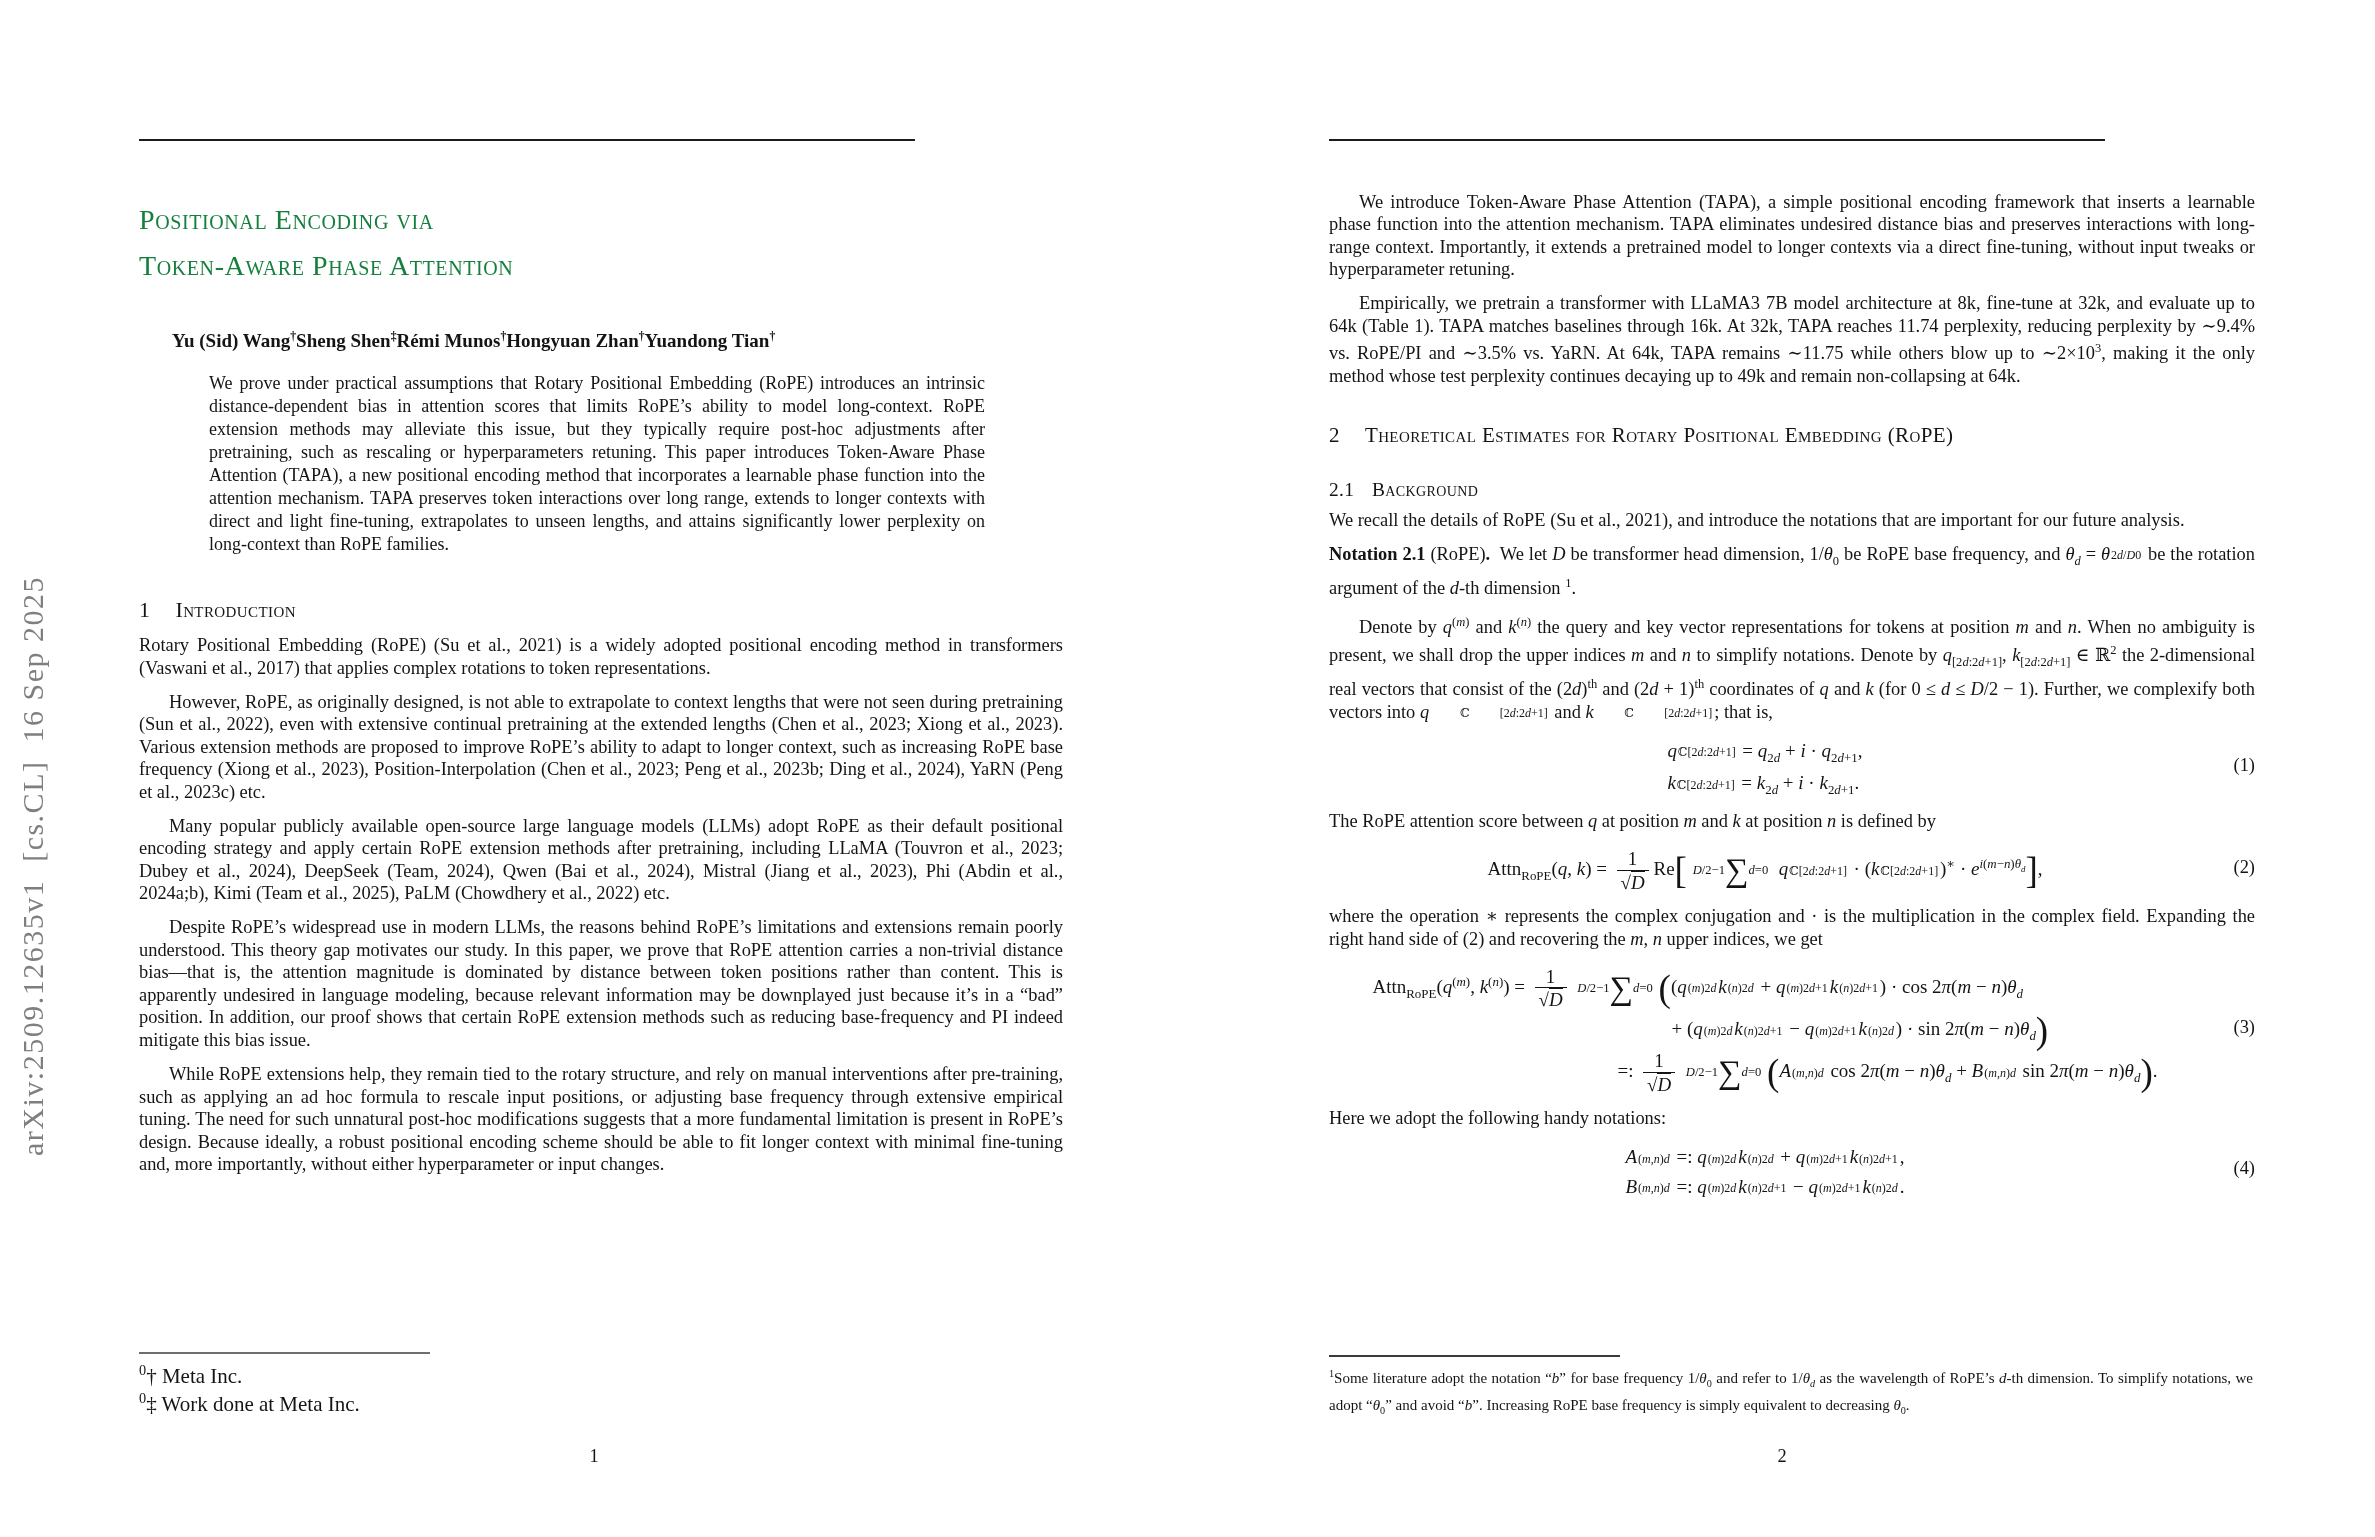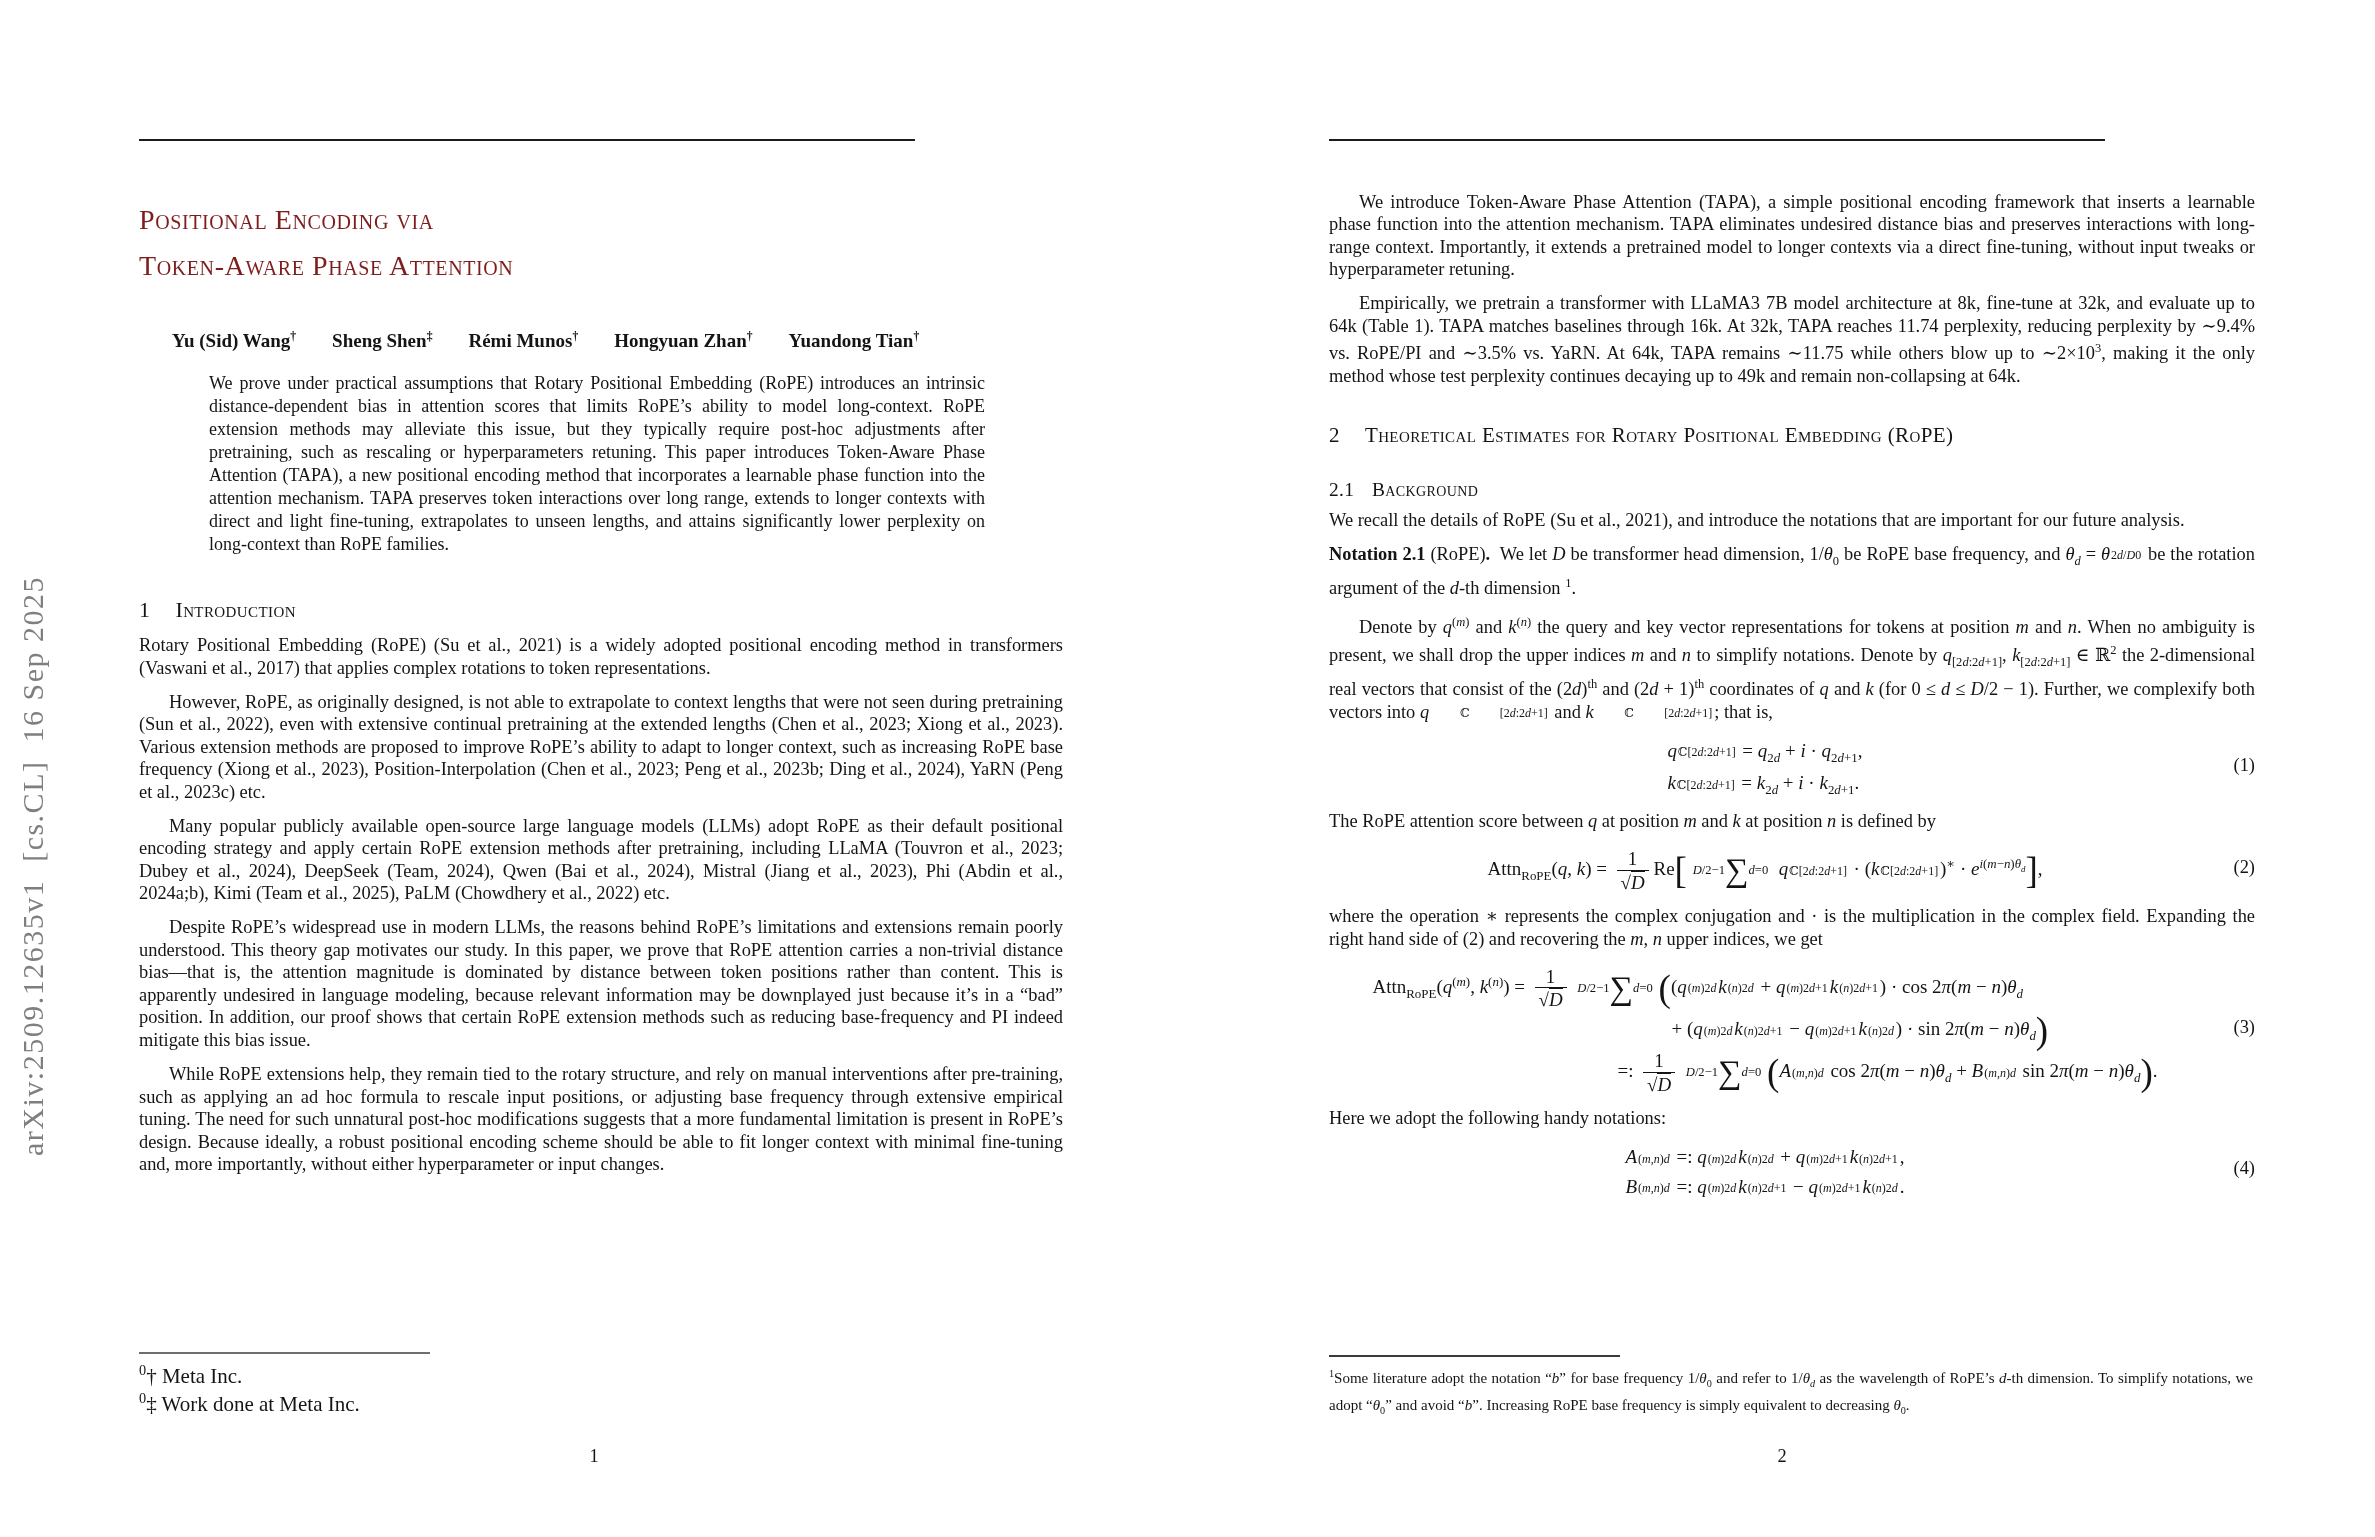--- a/index.html
+++ b/index.html
@@ -7,22 +7,22 @@
          font-family:"Liberation Serif","DejaVu Serif",serif;color:#141414;}
   .page{position:absolute;top:0;width:1188px;height:1537px;box-sizing:border-box;}
   .page-left{left:0;padding:0 125px 0 139px;}
   .page-right{left:1188px;padding:0 121px 0 141px;}
   .toprule{margin-top:139px;width:776px;height:1.9px;background:#1c1c1c;}
   
   .watermark{position:absolute;left:15.5px;top:380px;height:776px;white-space:pre;
              writing-mode:vertical-rl;transform:rotate(180deg);
              font-size:30px;letter-spacing:1.5px;color:#7f7f7f;}
   
-  .title{margin-top:56px;font-size:28px;line-height:46px;font-variant:small-caps;letter-spacing:0.6px;color:#7f1d1d;}
-  .authors{margin-top:41px;margin-left:33px;display:flex;gap:36px;font-weight:bold;font-size:19px;}
+  .title{margin-top:56px;font-size:28px;line-height:46px;font-variant:small-caps;letter-spacing:0.6px;color:#15803d;}
+  .authors{margin-top:41px;margin-left:33px;display:flex;font-weight:bold;font-size:19px;}
   .authors sup{font-size:11.6px;}
   .abs-head{margin-top:47px;text-align:center;font-variant:small-caps;font-size:19.4px;letter-spacing:1.9px;}
   .abs-body{margin:19.4px 78px 0 70px;font-size:18px;line-height:23px;text-align:justify;}
   .sec-h1{margin-top:41px;font-size:22px;font-variant:small-caps;letter-spacing:0.4px;}
   .sec-h1 .sec-num,.sec-h2 .sec-num{font-variant:normal;margin-right:25px;}
   .sec-h2{margin-top:31px;font-size:19.4px;font-variant:small-caps;letter-spacing:0.4px;}
   .sec-h2 .sec-num{margin-right:17.5px;text-align:center;}
   .para{margin-top:11.6px;font-size:18.4px;line-height:22.5px;text-align:justify;}
   .indent{text-indent:30px;}
   .fn-block{position:absolute;left:139px;width:924px;}

